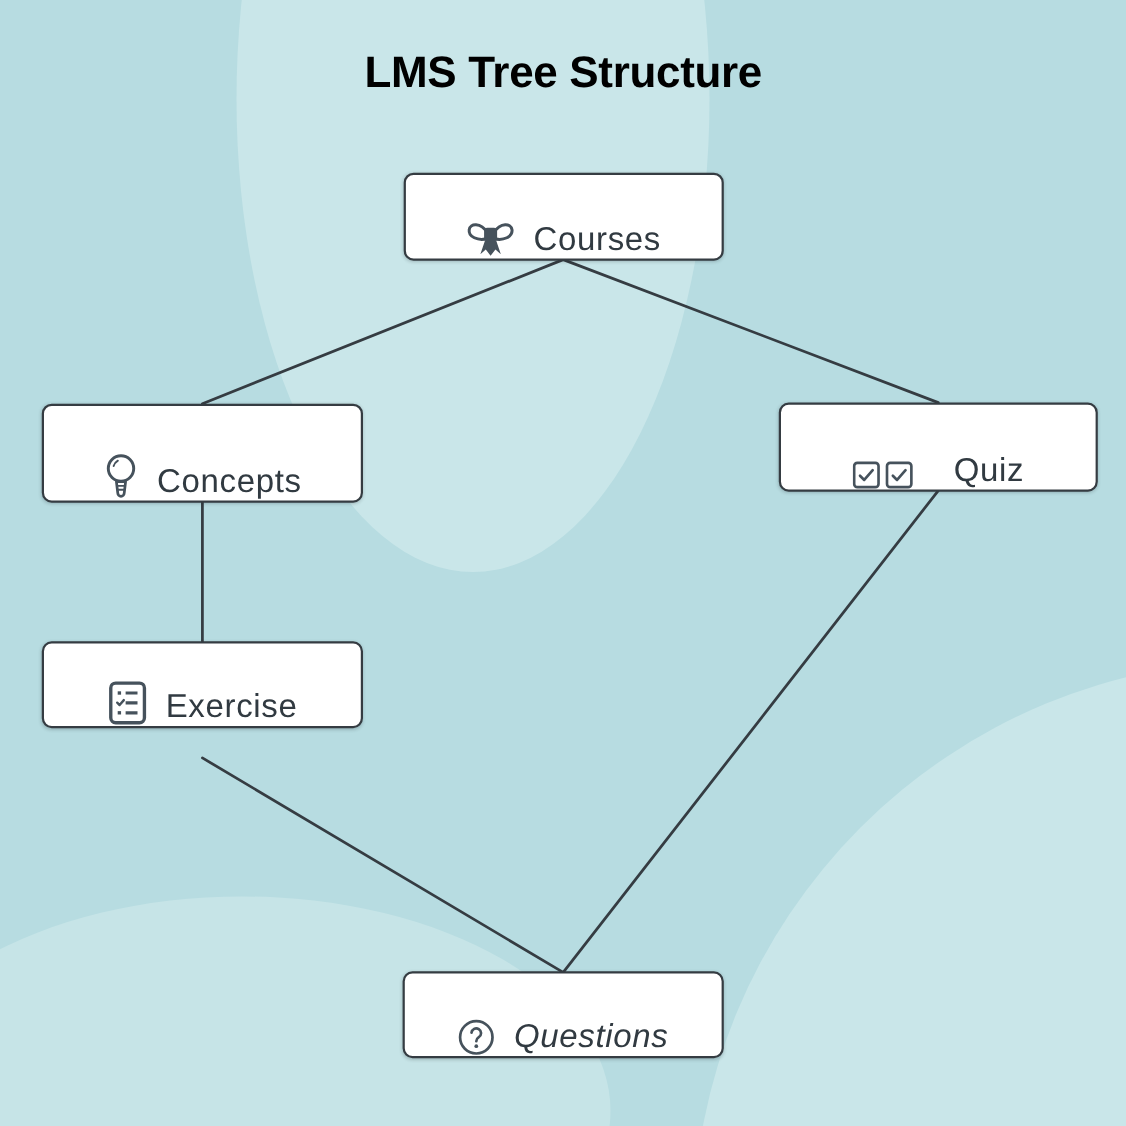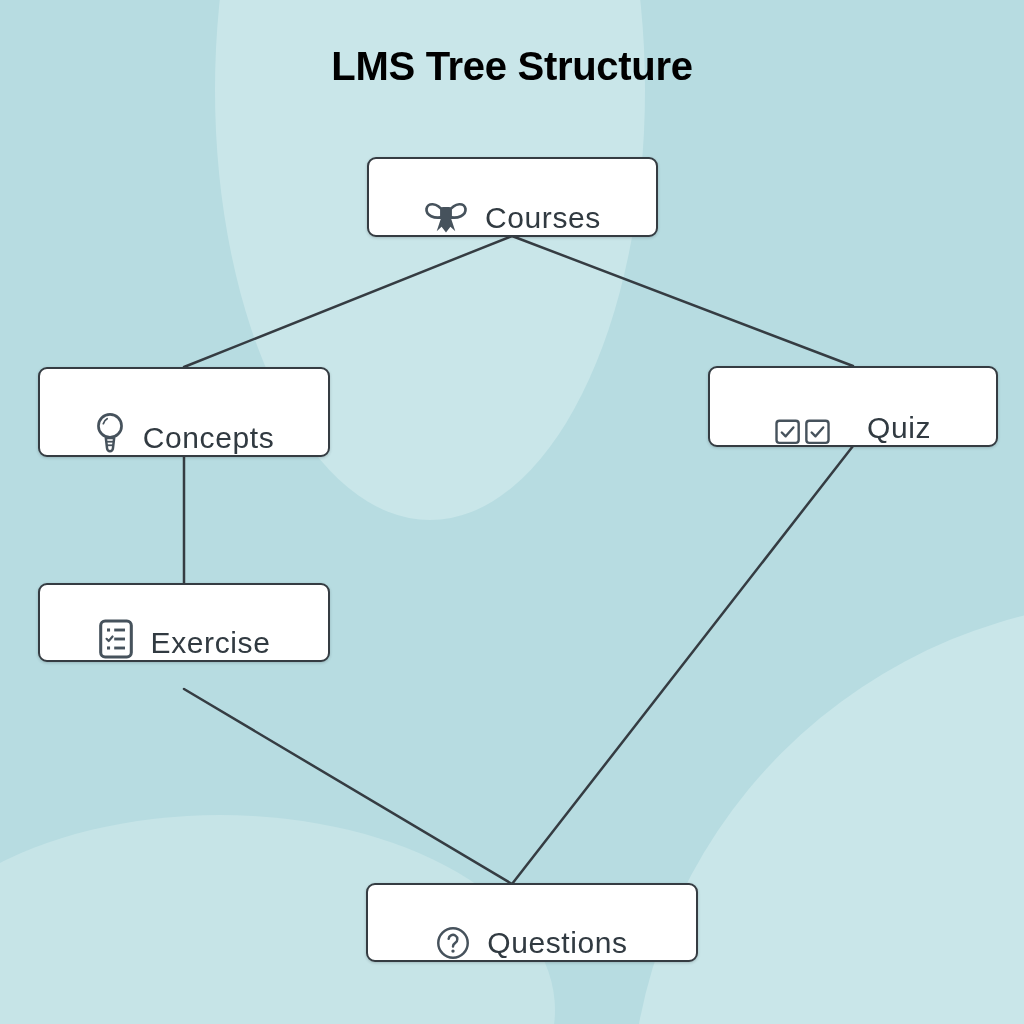--- a/index.html
+++ b/index.html
@@ -50,21 +50,21 @@
     color: #313a41;
     white-space: nowrap;
   }
 
   .node .icon { display: inline-flex; align-items: center; }
 
   #node-courses   { left: 367px; top: 157px; width: 291px; height: 80px; }
   #node-concepts  { left: 38px;  top: 367px; width: 292px; height: 90px; }
   #node-quiz      { left: 708px; top: 366px; width: 290px; height: 81px; gap: 36px; }
   #node-exercise  { left: 38px;  top: 583px; width: 292px; height: 79px; }
-  #node-questions { left: 366px; top: 883px; width: 332px; height: 79px; }
+  #node-questions { left: 366px; top: 883px; width: 292px; height: 79px; font-style: italic; }
 </style>
 </head>
 <body>
 
 <div class="canvas">
 
   <svg class="bg-layer" viewBox="0 0 1024 1024">
     <rect x="0" y="0" width="1024" height="1024" fill="#b7dce1"></rect>
     <ellipse cx="430" cy="90" rx="215" ry="430" fill="#c9e6e9"></ellipse>
     <circle cx="1150" cy="1120" r="520" fill="#c9e6e9"></circle>

